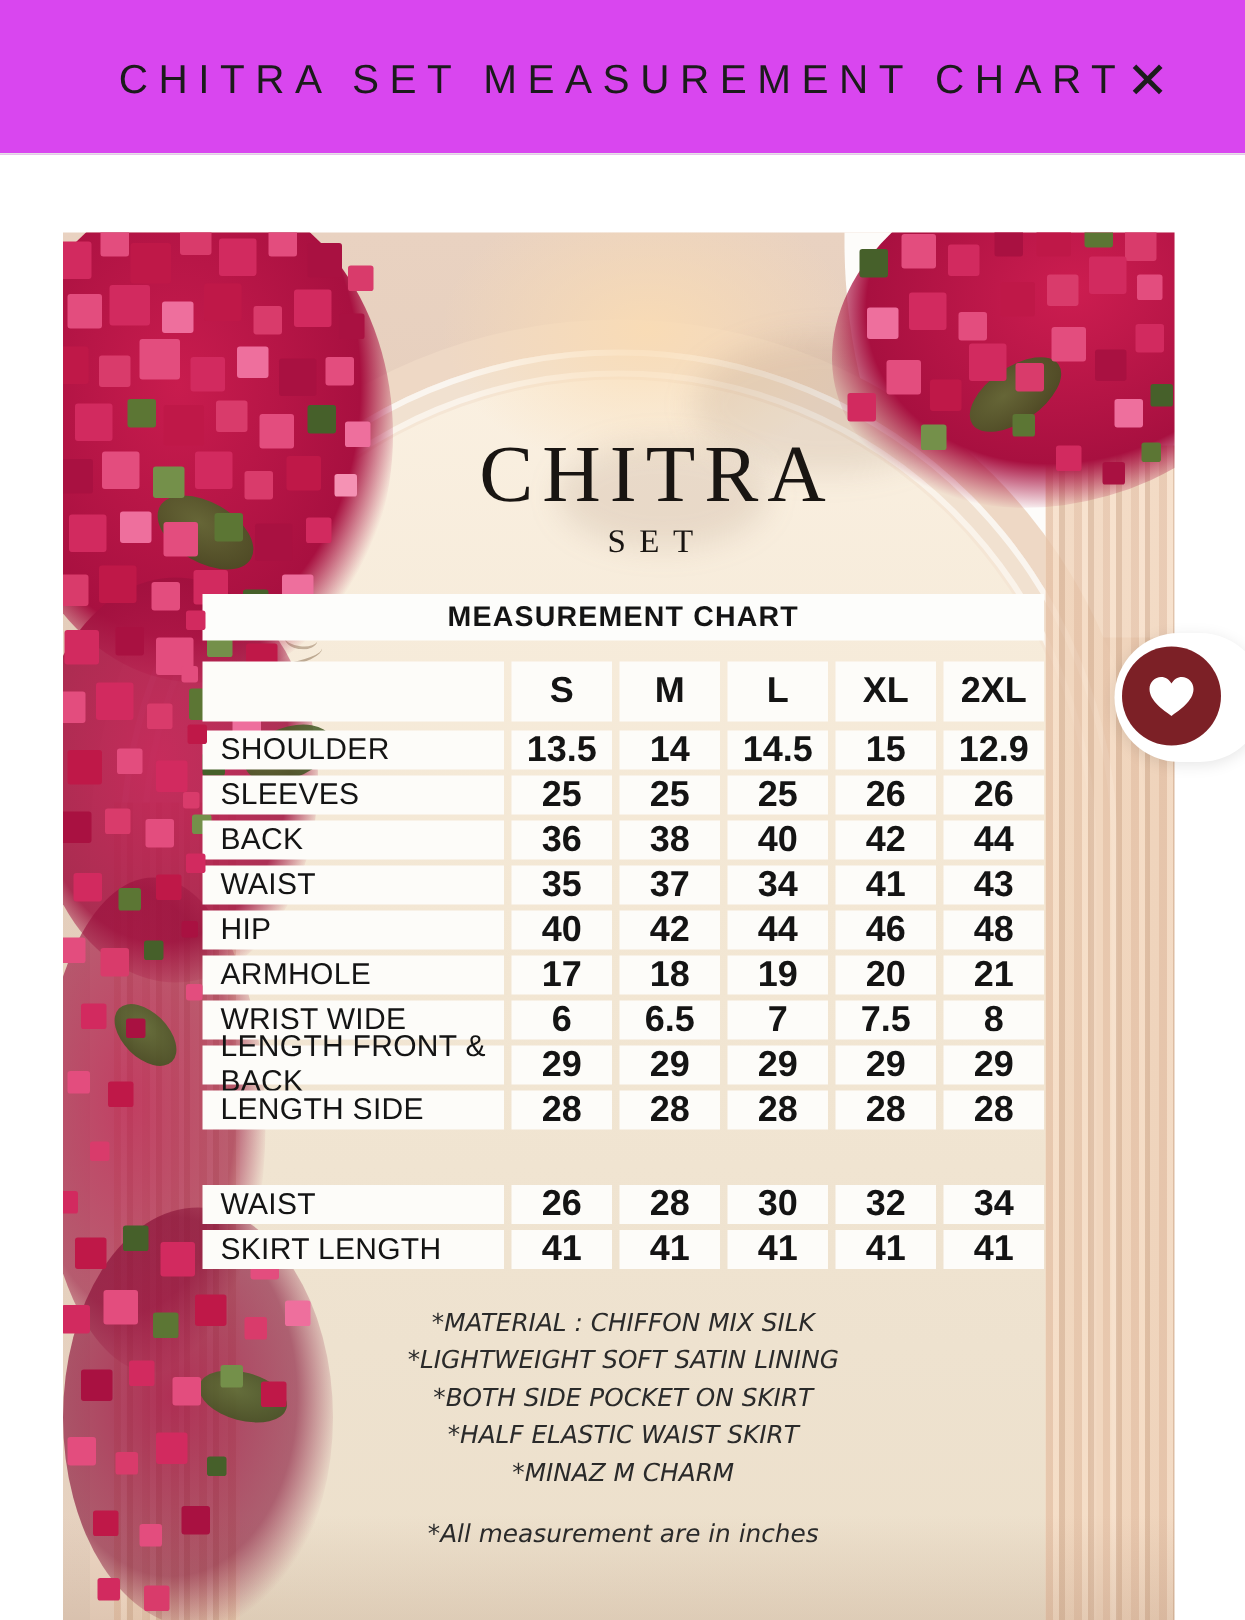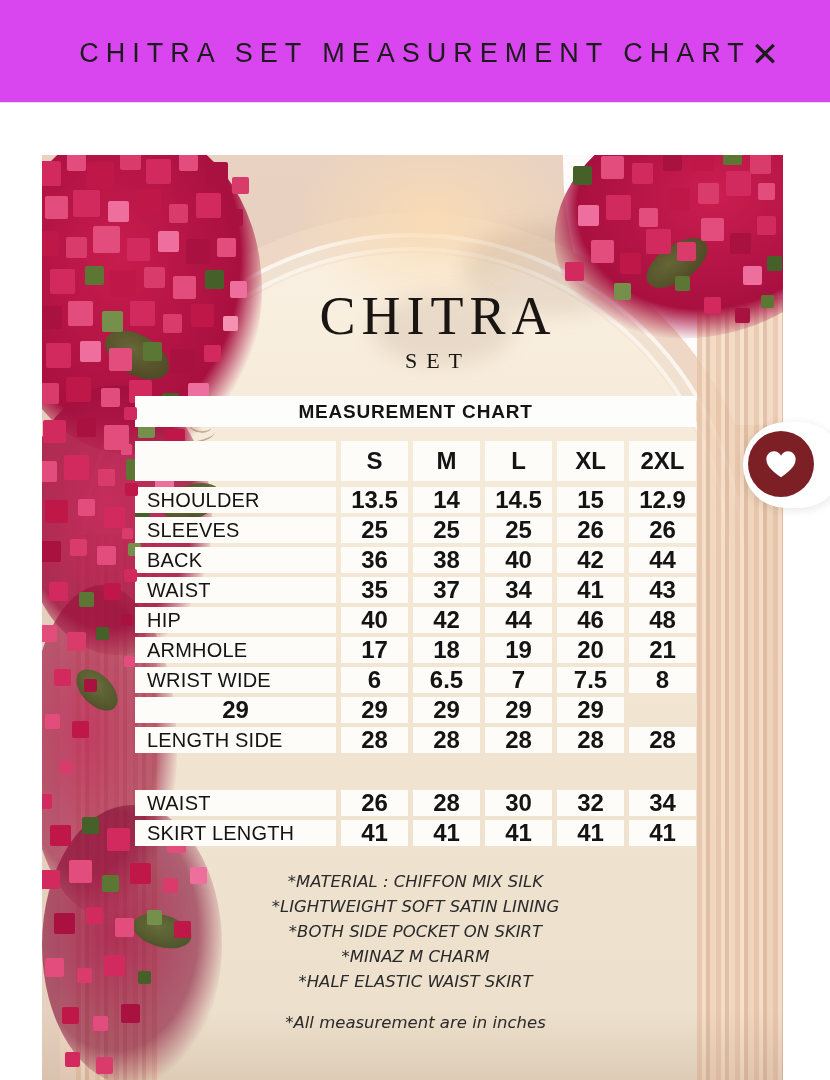--- a/index.html
+++ b/index.html
@@ -234,20 +234,21 @@
       </div>
       <div class="trow">
         <div class="tcell label">WRIST WIDE</div>
         <div class="tcell val">6</div>
         <div class="tcell val">6.5</div>
         <div class="tcell val">7</div>
         <div class="tcell val">7.5</div>
         <div class="tcell val">8</div>
       </div>
       <div class="trow">
+        <div class="tcell label">LENGTH FRONT &amp; BACK</div>
         <div class="tcell val">29</div>
         <div class="tcell val">29</div>
         <div class="tcell val">29</div>
         <div class="tcell val">29</div>
         <div class="tcell val">29</div>
       </div>
       <div class="trow">
         <div class="tcell label">LENGTH SIDE</div>
         <div class="tcell val">28</div>
         <div class="tcell val">28</div>
@@ -271,22 +272,22 @@
         <div class="tcell val">41</div>
         <div class="tcell val">41</div>
         <div class="tcell val">41</div>
         <div class="tcell val">41</div>
       </div>
     </div>
   <div class="notes">
       <div class="note-line">*MATERIAL : CHIFFON MIX SILK</div>
       <div class="note-line">*LIGHTWEIGHT SOFT SATIN LINING</div>
       <div class="note-line">*BOTH SIDE POCKET ON SKIRT</div>
+      <div class="note-line">*HALF ELASTIC WAIST SKIRT</div>
       <div class="note-line">*MINAZ M CHARM</div>
-      <div class="note-line">*HALF ELASTIC WAIST SKIRT</div>
     </div>
   <div class="footnote">*All measurement are in inches</div>
   <div class="dots edge-field"></div>
 </div>
 
 <button class="fav-pill">
   <span class="fav-circle">
     <svg width="32" height="30" viewBox="0 0 24 22">
       <path d="M12 21 C8 18 1 13.5 1 7.5 C1 4 3.7 1.5 6.8 1.5 C9 1.5 11 2.8 12 4.8 C13 2.8 15 1.5 17.2 1.5 C20.3 1.5 23 4 23 7.5 C23 13.5 16 18 12 21 Z" fill="#ffffff"></path>
     </svg>

